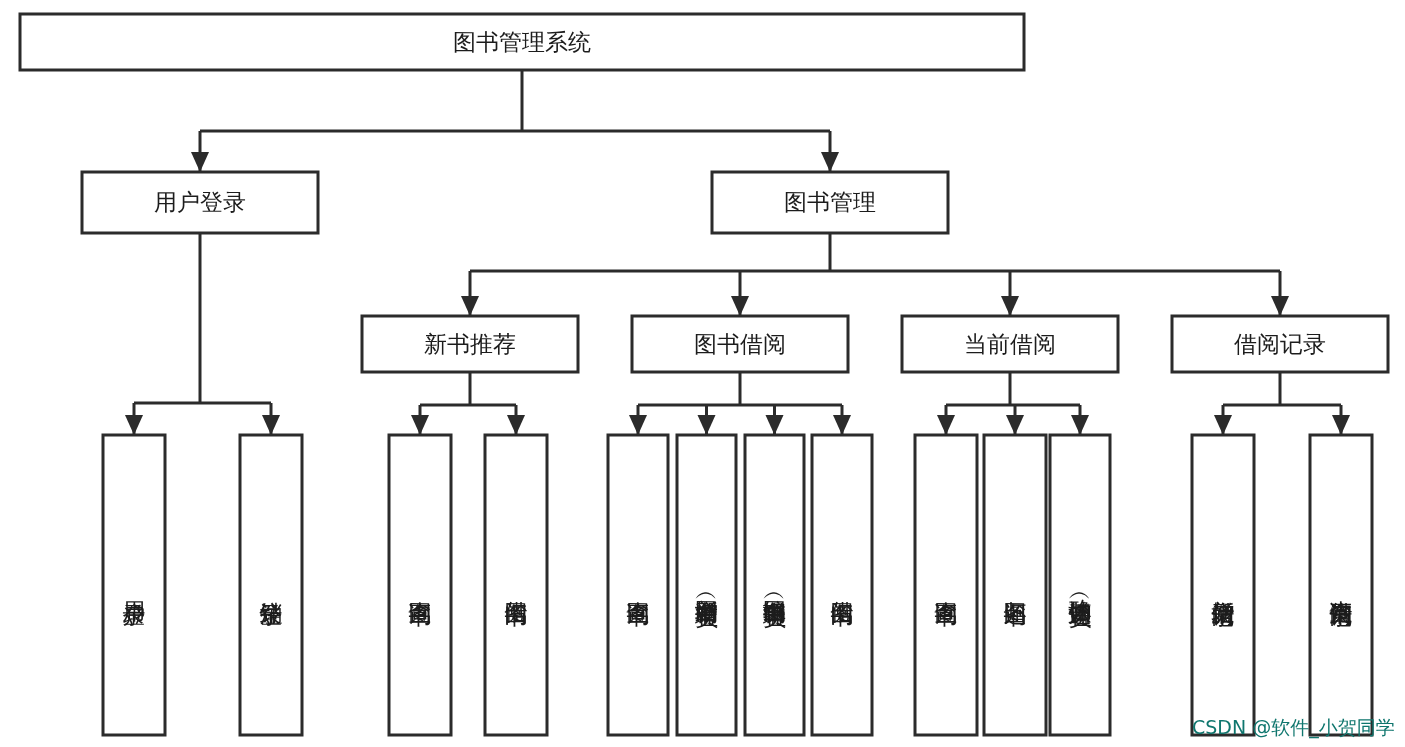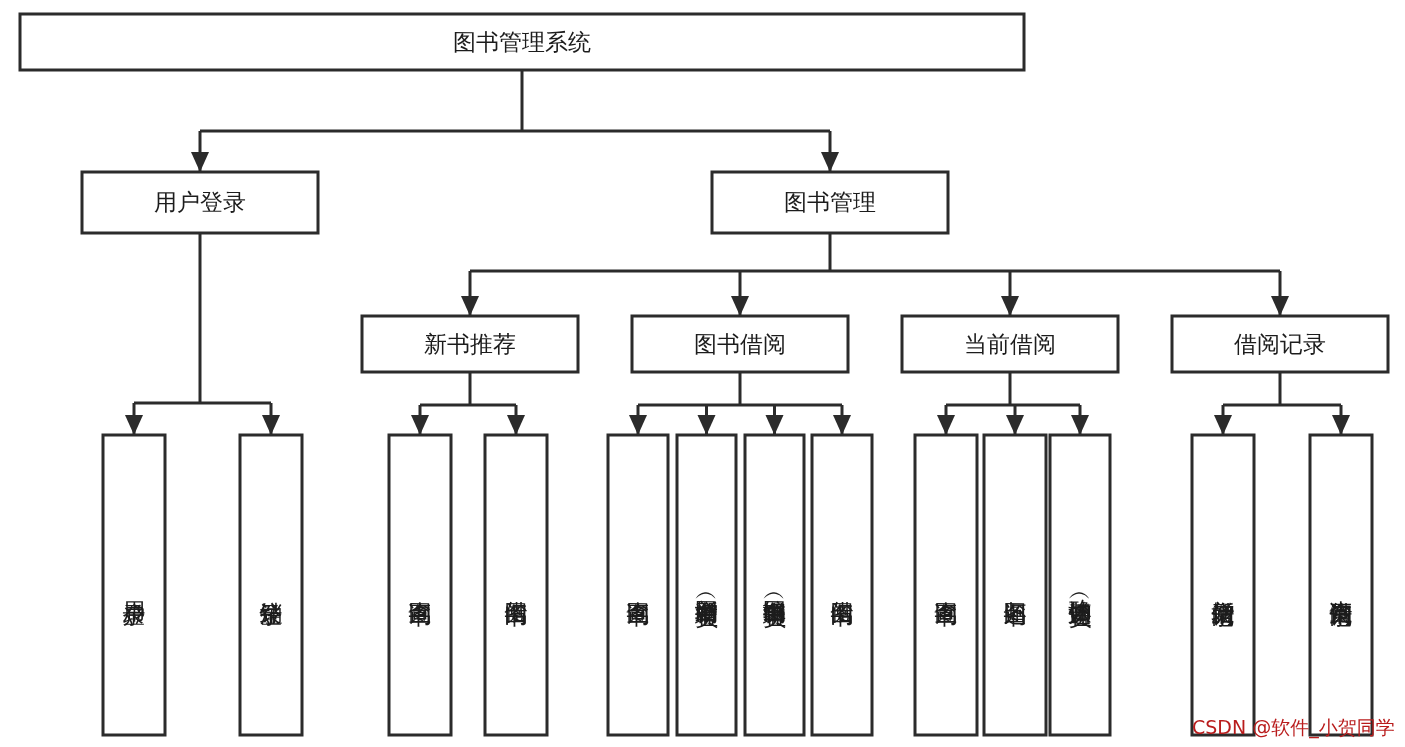--- a/index.html
+++ b/index.html
@@ -62,21 +62,21 @@
     justify-content: center;
     text-align: center;
     white-space: nowrap;
     pointer-events: none;
     user-select: none;
   }
   .watermark {
     position: absolute;
     font-family: "DejaVu Sans", "Liberation Sans", sans-serif;
     font-size: 19px;
-    color: #b91c1c;
+    color: #0f766e;
     white-space: nowrap;
     user-select: none;
   }
 </style>
 </head>
 <body>
 
 <div id="diagram-root">
 
   <svg id="diagram-svg" viewBox="0 0 1405 747">

